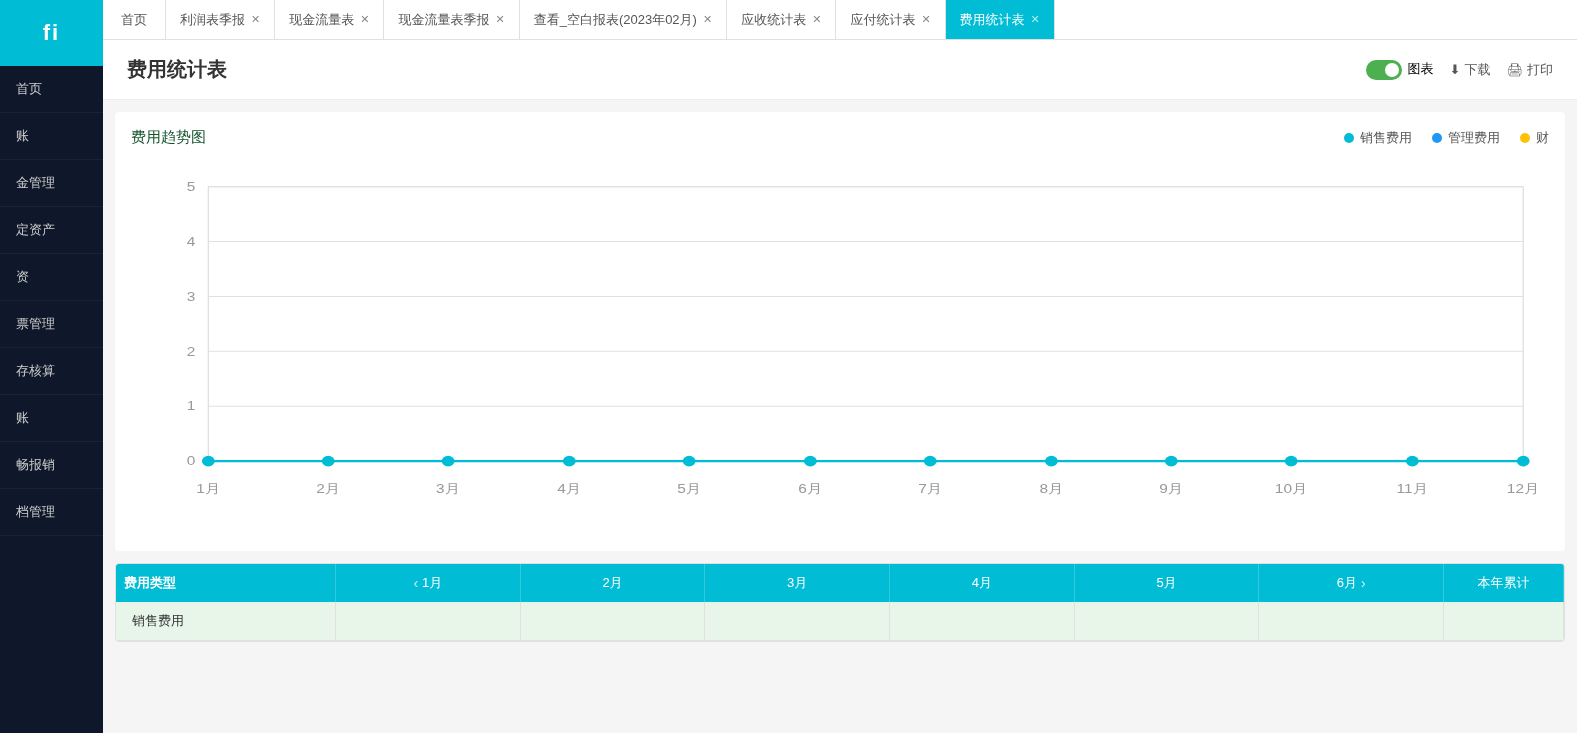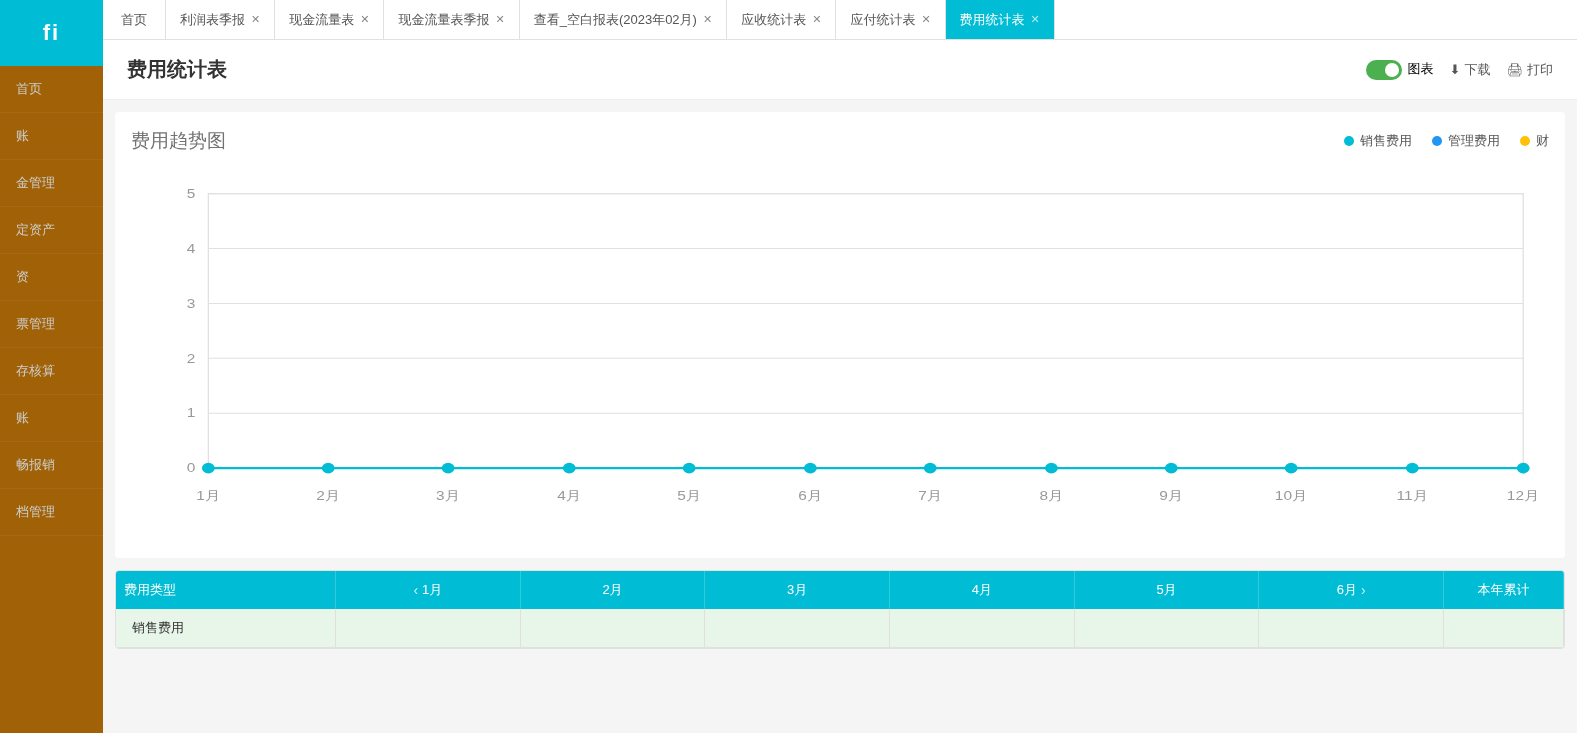--- a/index.html
+++ b/index.html
@@ -1,21 +1,21 @@
 <!DOCTYPE html>
 <html><head>
   <meta charset="utf-8">
   <style>
     * { box-sizing: border-box; margin: 0; padding: 0; }
     body { font-family: 'Microsoft YaHei', Arial, sans-serif; font-size: 13px; background: #f5f5f5; display: flex; height: 733px; overflow: hidden; }
 
     
     .sidebar {
       width: 103px;
-      background: #a16207;
+      background: #0f172a;
       display: flex;
       flex-direction: column;
       flex-shrink: 0;
       height: 100%;
       overflow: hidden;
     }
     .sidebar-logo {
       background: #00bcd4;
       height: 66px;
       display: flex;
@@ -144,22 +144,22 @@
       padding: 16px;
       border-radius: 4px;
     }
     .chart-header {
       display: flex;
       align-items: center;
       justify-content: space-between;
       margin-bottom: 8px;
     }
     .chart-title {
-      font-size: 19px;
-      color: #737373;
+      font-size: 15px;
+      color: #14532d;
     }
     .chart-legend {
       display: flex;
       align-items: center;
       gap: 20px;
     }
     .legend-item {
       display: flex;
       align-items: center;
       gap: 6px;
@@ -202,20 +202,21 @@
       font-size: 13px;
       border-right: 1px solid rgba(255,255,255,0.2);
       display: flex;
       align-items: center;
       justify-content: center;
       gap: 4px;
     }
     .table-header-cell:first-child {
       text-align: left;
       justify-content: flex-start;
+      font-weight: bold;
     }
     .nav-arrow {
       cursor: pointer;
       font-size: 14px;
       opacity: 0.8;
     }
     .table-row {
       display: grid;
       grid-template-columns: 220px 1fr 1fr 1fr 1fr 1fr 1fr 120px;
       background: #e8f5e9;

